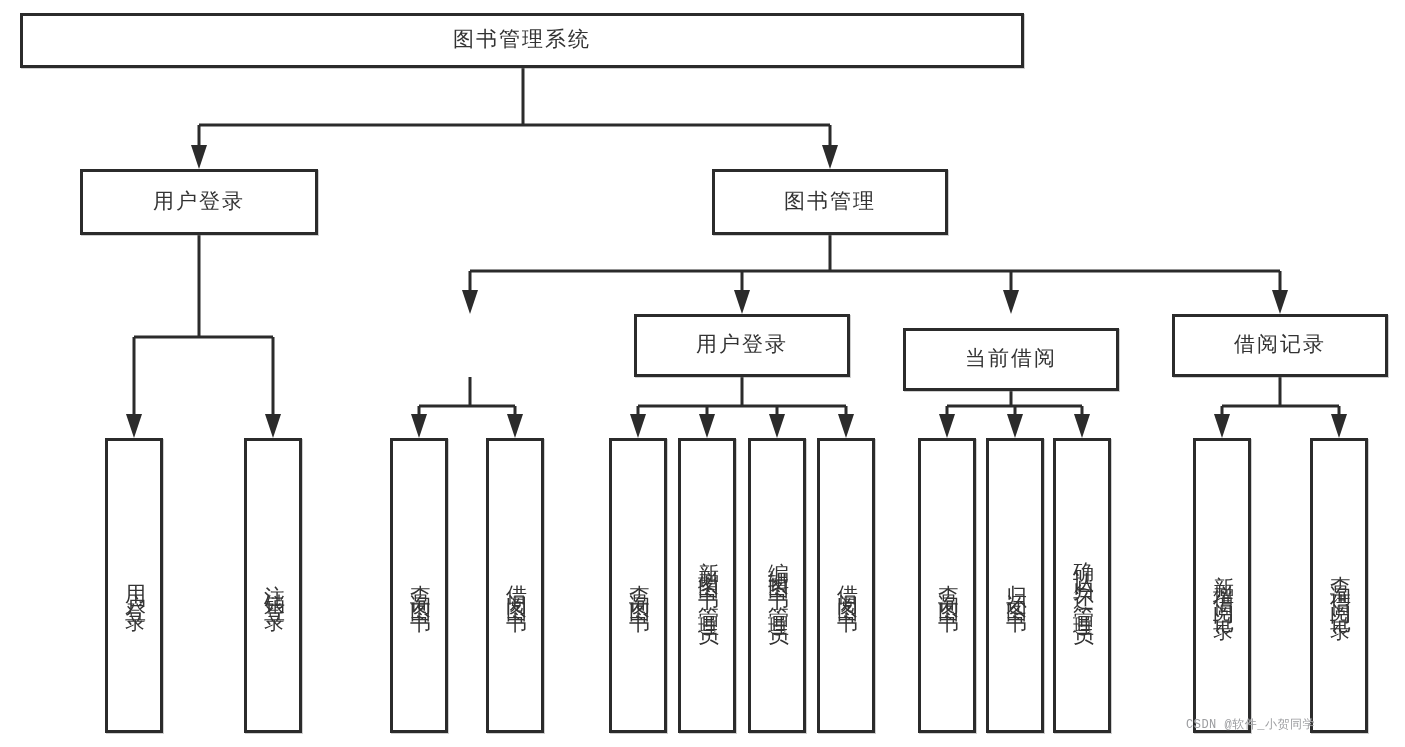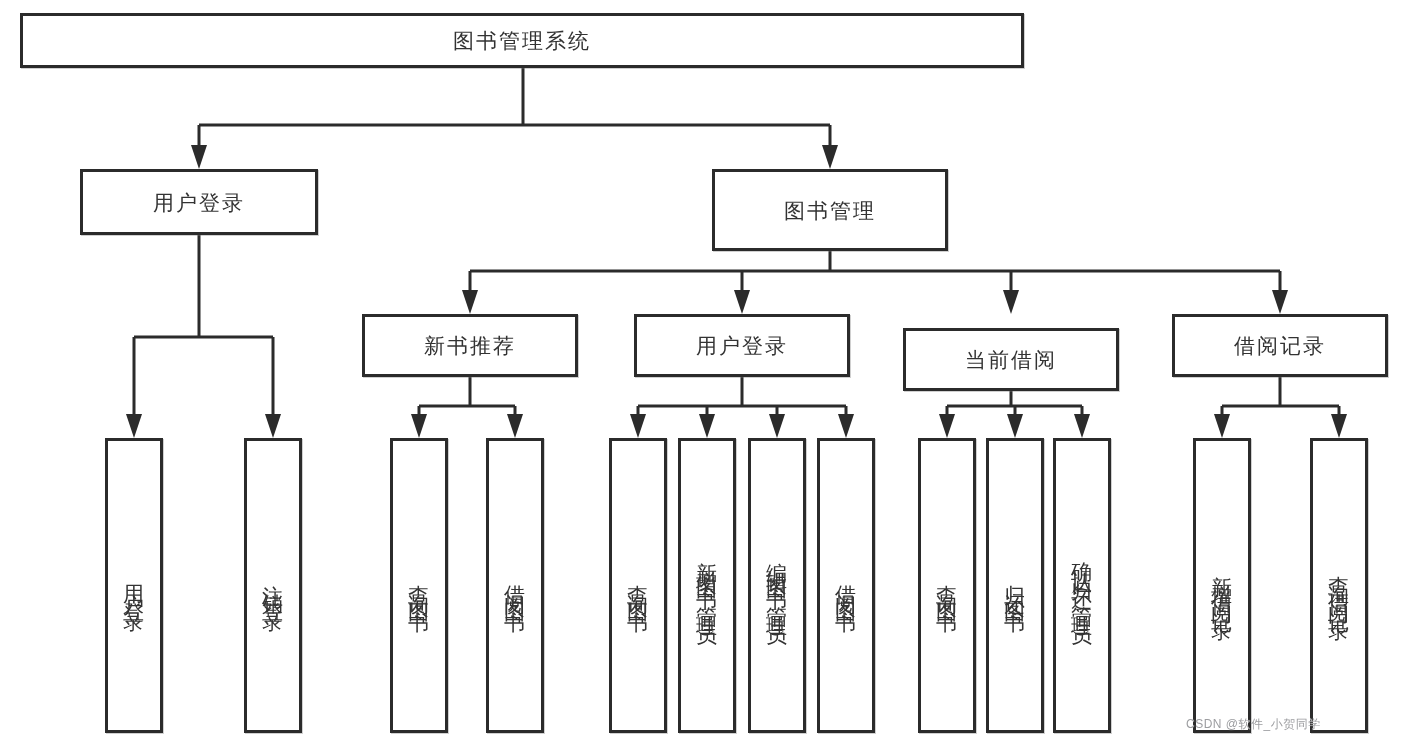--- a/index.html
+++ b/index.html
@@ -1,21 +1,21 @@
 <!DOCTYPE html>
 <html><head>
 <meta charset="utf-8">
 <style>
   html, body { margin: 0; padding: 0; background: #ffffff; }
   .canvas {
     position: relative;
     width: 1405px;
     height: 747px;
     background: #ffffff;
-    font-family: Liberation Sans, sans-serif;
+    font-family: Liberation Mono, monospace;
     overflow: hidden;
   }
   .connector-layer {
     position: absolute;
     left: 0; top: 0;
     width: 1405px; height: 747px;
     pointer-events: none;
   }
   .node {
     position: absolute;
@@ -83,23 +83,22 @@
       <polygon points="1007,414 1023,414 1015,438"></polygon>
       <polygon points="1074,414 1090,414 1082,438"></polygon>
       <polygon points="1214,414 1230,414 1222,438"></polygon>
       <polygon points="1331,414 1347,414 1339,438"></polygon>
     </g>
   </svg>
 
   <div class="node" style="left:20px; top:13px; width:1004px; height:55px">图书管理系统</div>
 
   <div class="node" style="left:80px; top:169px; width:238px; height:66px">用户登录</div>
-  <div class="node" style="left:712px; top:169px; width:236px; height:82px">图书管理</div>
+  <div class="node" style="left:712px; top:169px; width:236px; height:66px">图书管理</div>
 
-  <div class="node" style="left:362px; top:314px; width:216px; height:63px">新书推荐</div>
   <div class="node" style="left:634px; top:314px; width:216px; height:63px">用户登录</div>
   <div class="node" style="left:903px; top:328px; width:216px; height:63px">当前借阅</div>
   <div class="node" style="left:1172px; top:314px; width:216px; height:63px">借阅记录</div>
 
   <div class="node v" style="left:105px; top:438px; width:58px; height:295px">用户登录</div>
   <div class="node v" style="left:244px; top:438px; width:58px; height:295px">注销登录</div>
 
   <div class="node v" style="left:390px; top:438px; width:58px; height:295px">查询图书</div>
   <div class="node v" style="left:486px; top:438px; width:58px; height:295px">借阅图书</div>
 

